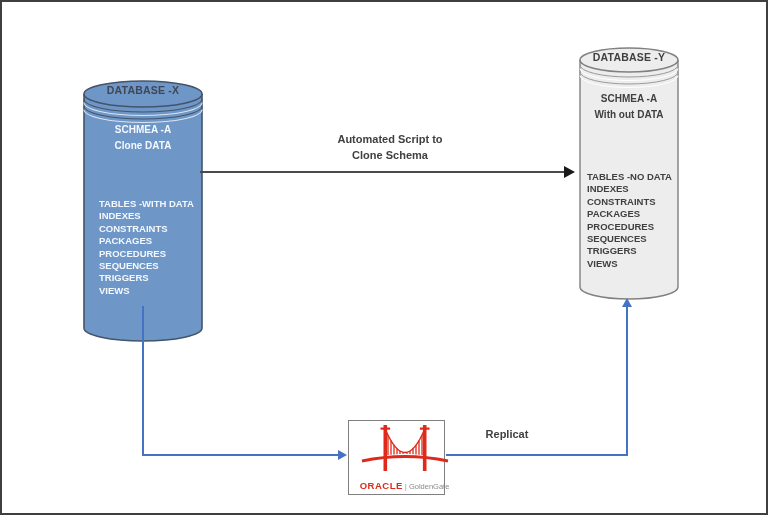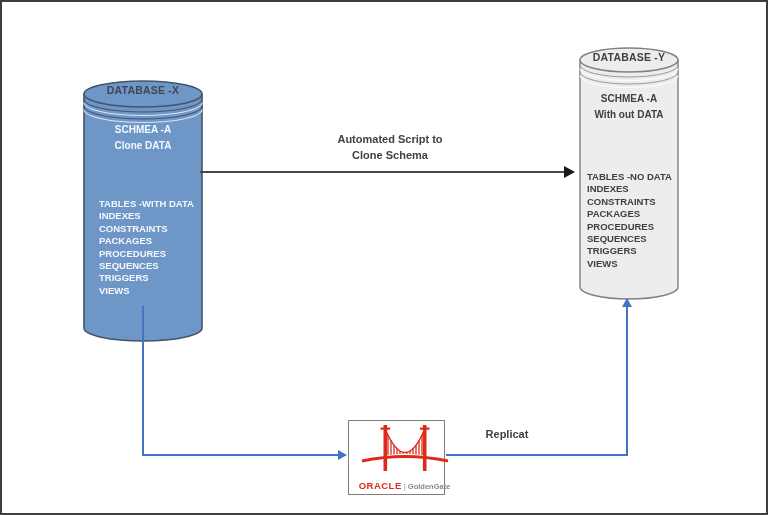--- a/index.html
+++ b/index.html
@@ -63,21 +63,21 @@
   #gg-box {
     position:absolute; left:346px; top:418px; width:97px; height:75px;
     background:#ffffff; border:1.5px solid #7f7f7f;
     display:flex; flex-direction:column; align-items:center;padding-left:16px;
   }
   #gg-bridge { margin-top:2px; }
   #gg-text { margin-top:auto; margin-bottom:3px; white-space:nowrap;
     display:flex; align-items:baseline; gap:2px; }
   #gg-brand { color:#dd2a1b; font-weight:bold; font-size:9.5px; letter-spacing:.5px; }
   #gg-sep { color:#9a9a9a; font-size:8px; }
-  #gg-product { color:#8a8a8a; font-weight:bold; font-size:7.5px; }
+  #gg-product { color:#8a8a8a; font-weight:normal; font-size:7.5px; }
 </style>
 </head>
 <body>
 
 <div id="canvas">
 
   <div class="cyl" id="db-x">
     <svg width="120" height="262" viewBox="0 0 120 262">
       <path d="M1,14 L1,248 A59,13 0 0 0 119,248 L119,14" fill="#6E96C7" stroke="#44546A" stroke-width="1.6"></path>
       <path d="M1,19 A59,13 0 0 0 119,19" fill="none" stroke="#44546A" stroke-width="1.1"></path>

